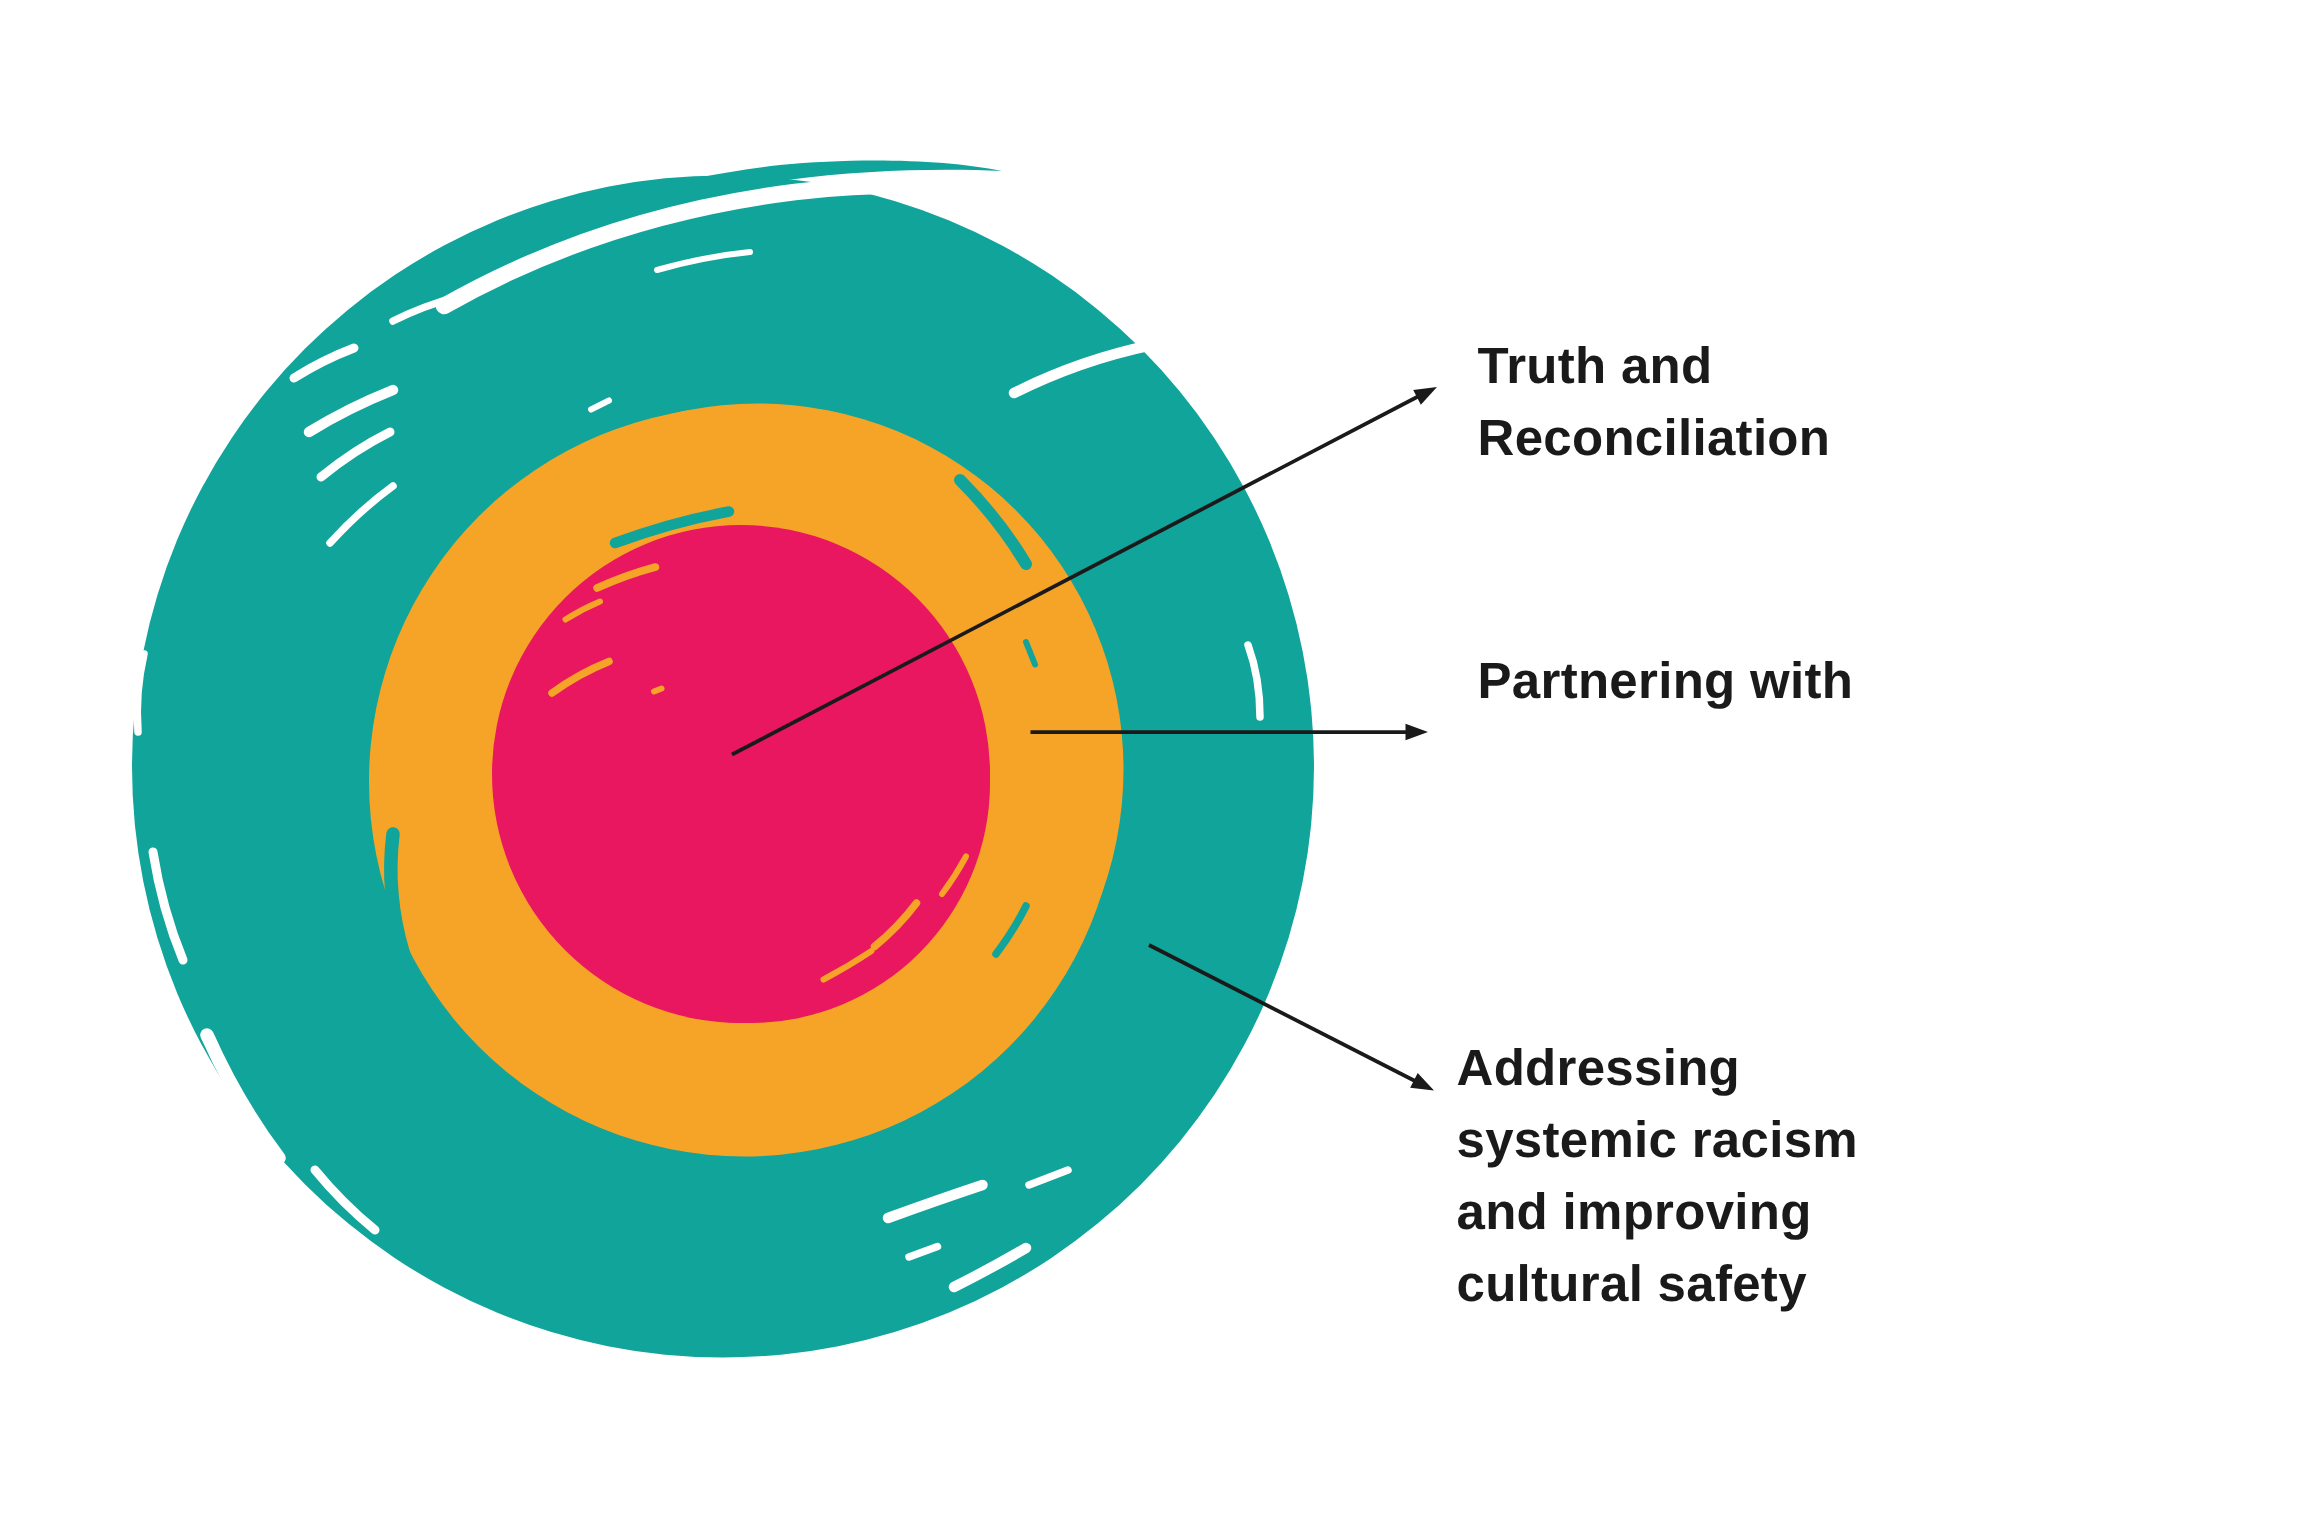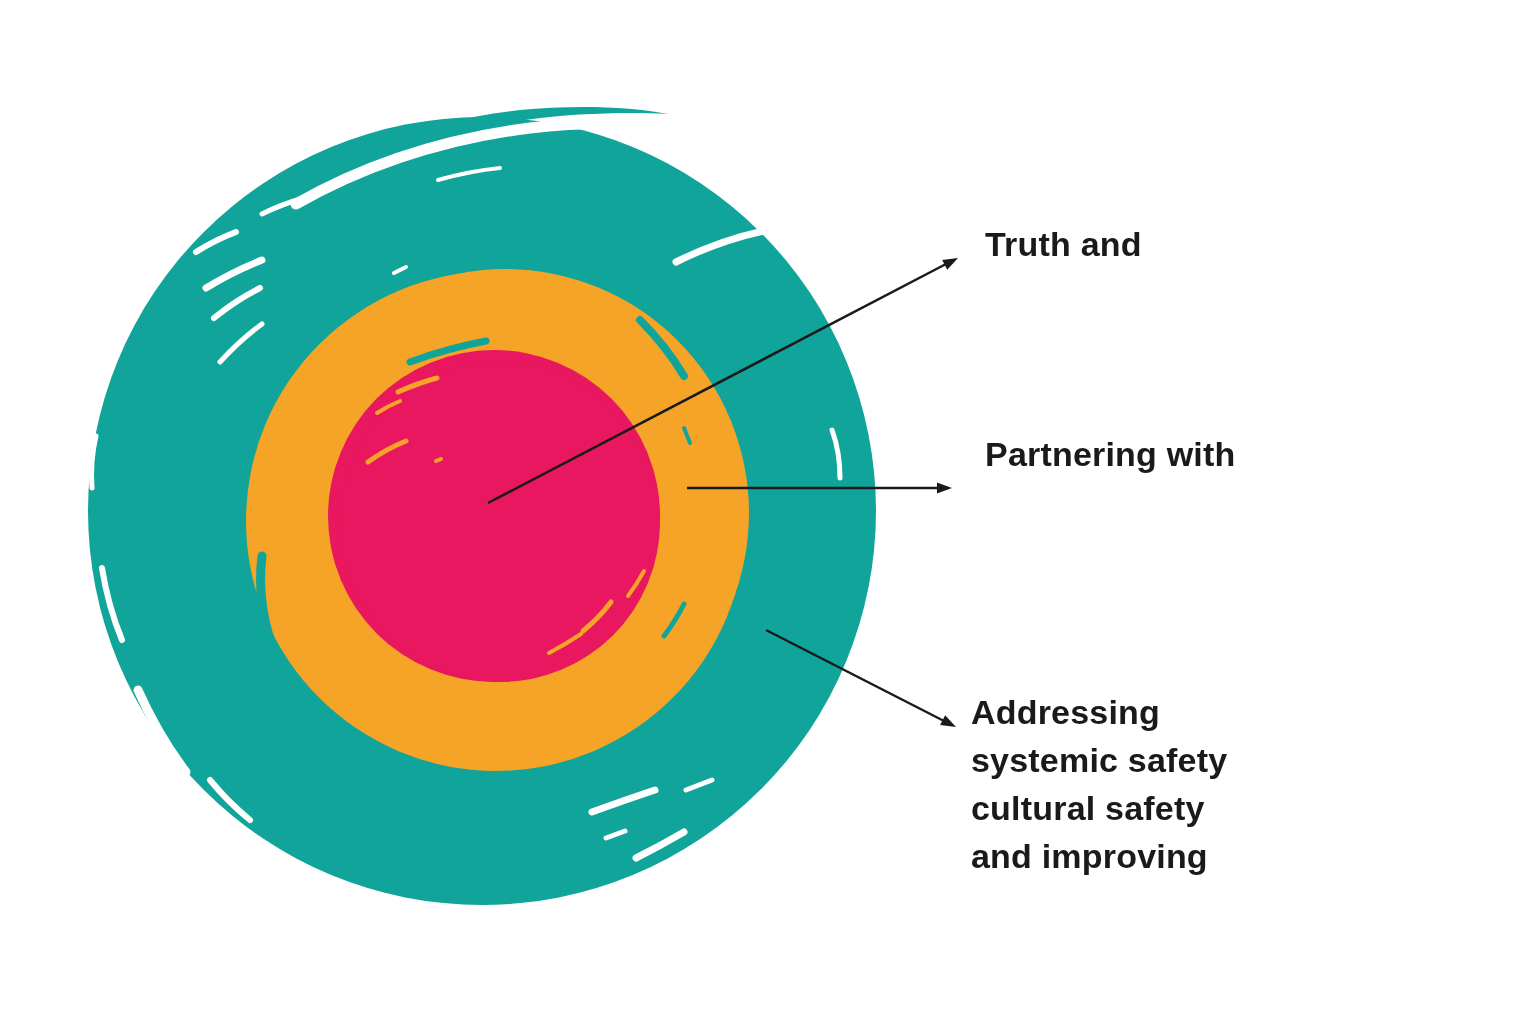--- a/index.html
+++ b/index.html
@@ -112,26 +112,27 @@
         </g>
         <g transform="translate(956,727) rotate(27)">
           <polygon points="0,0 -15,5.5 -15,-5.5"></polygon>
         </g>
       </g>
     </g>
   </svg>
 
   <div class="ring-label" id="label-truth">
     <span class="line">Truth and</span>
+    <span class="line">Reconciliation</span>
   </div>
 
   <div class="ring-label" id="label-partnering">
     <span class="line">Partnering with</span>
   </div>
 
   <div class="ring-label" id="label-addressing">
     <span class="line">Addressing</span>
-    <span class="line">systemic safety</span>
+    <span class="line">systemic racism</span>
+    <span class="line">and improving</span>
     <span class="line">cultural safety</span>
-    <span class="line">and improving</span>
   </div>
 
 </div>
 
 </body></html>

